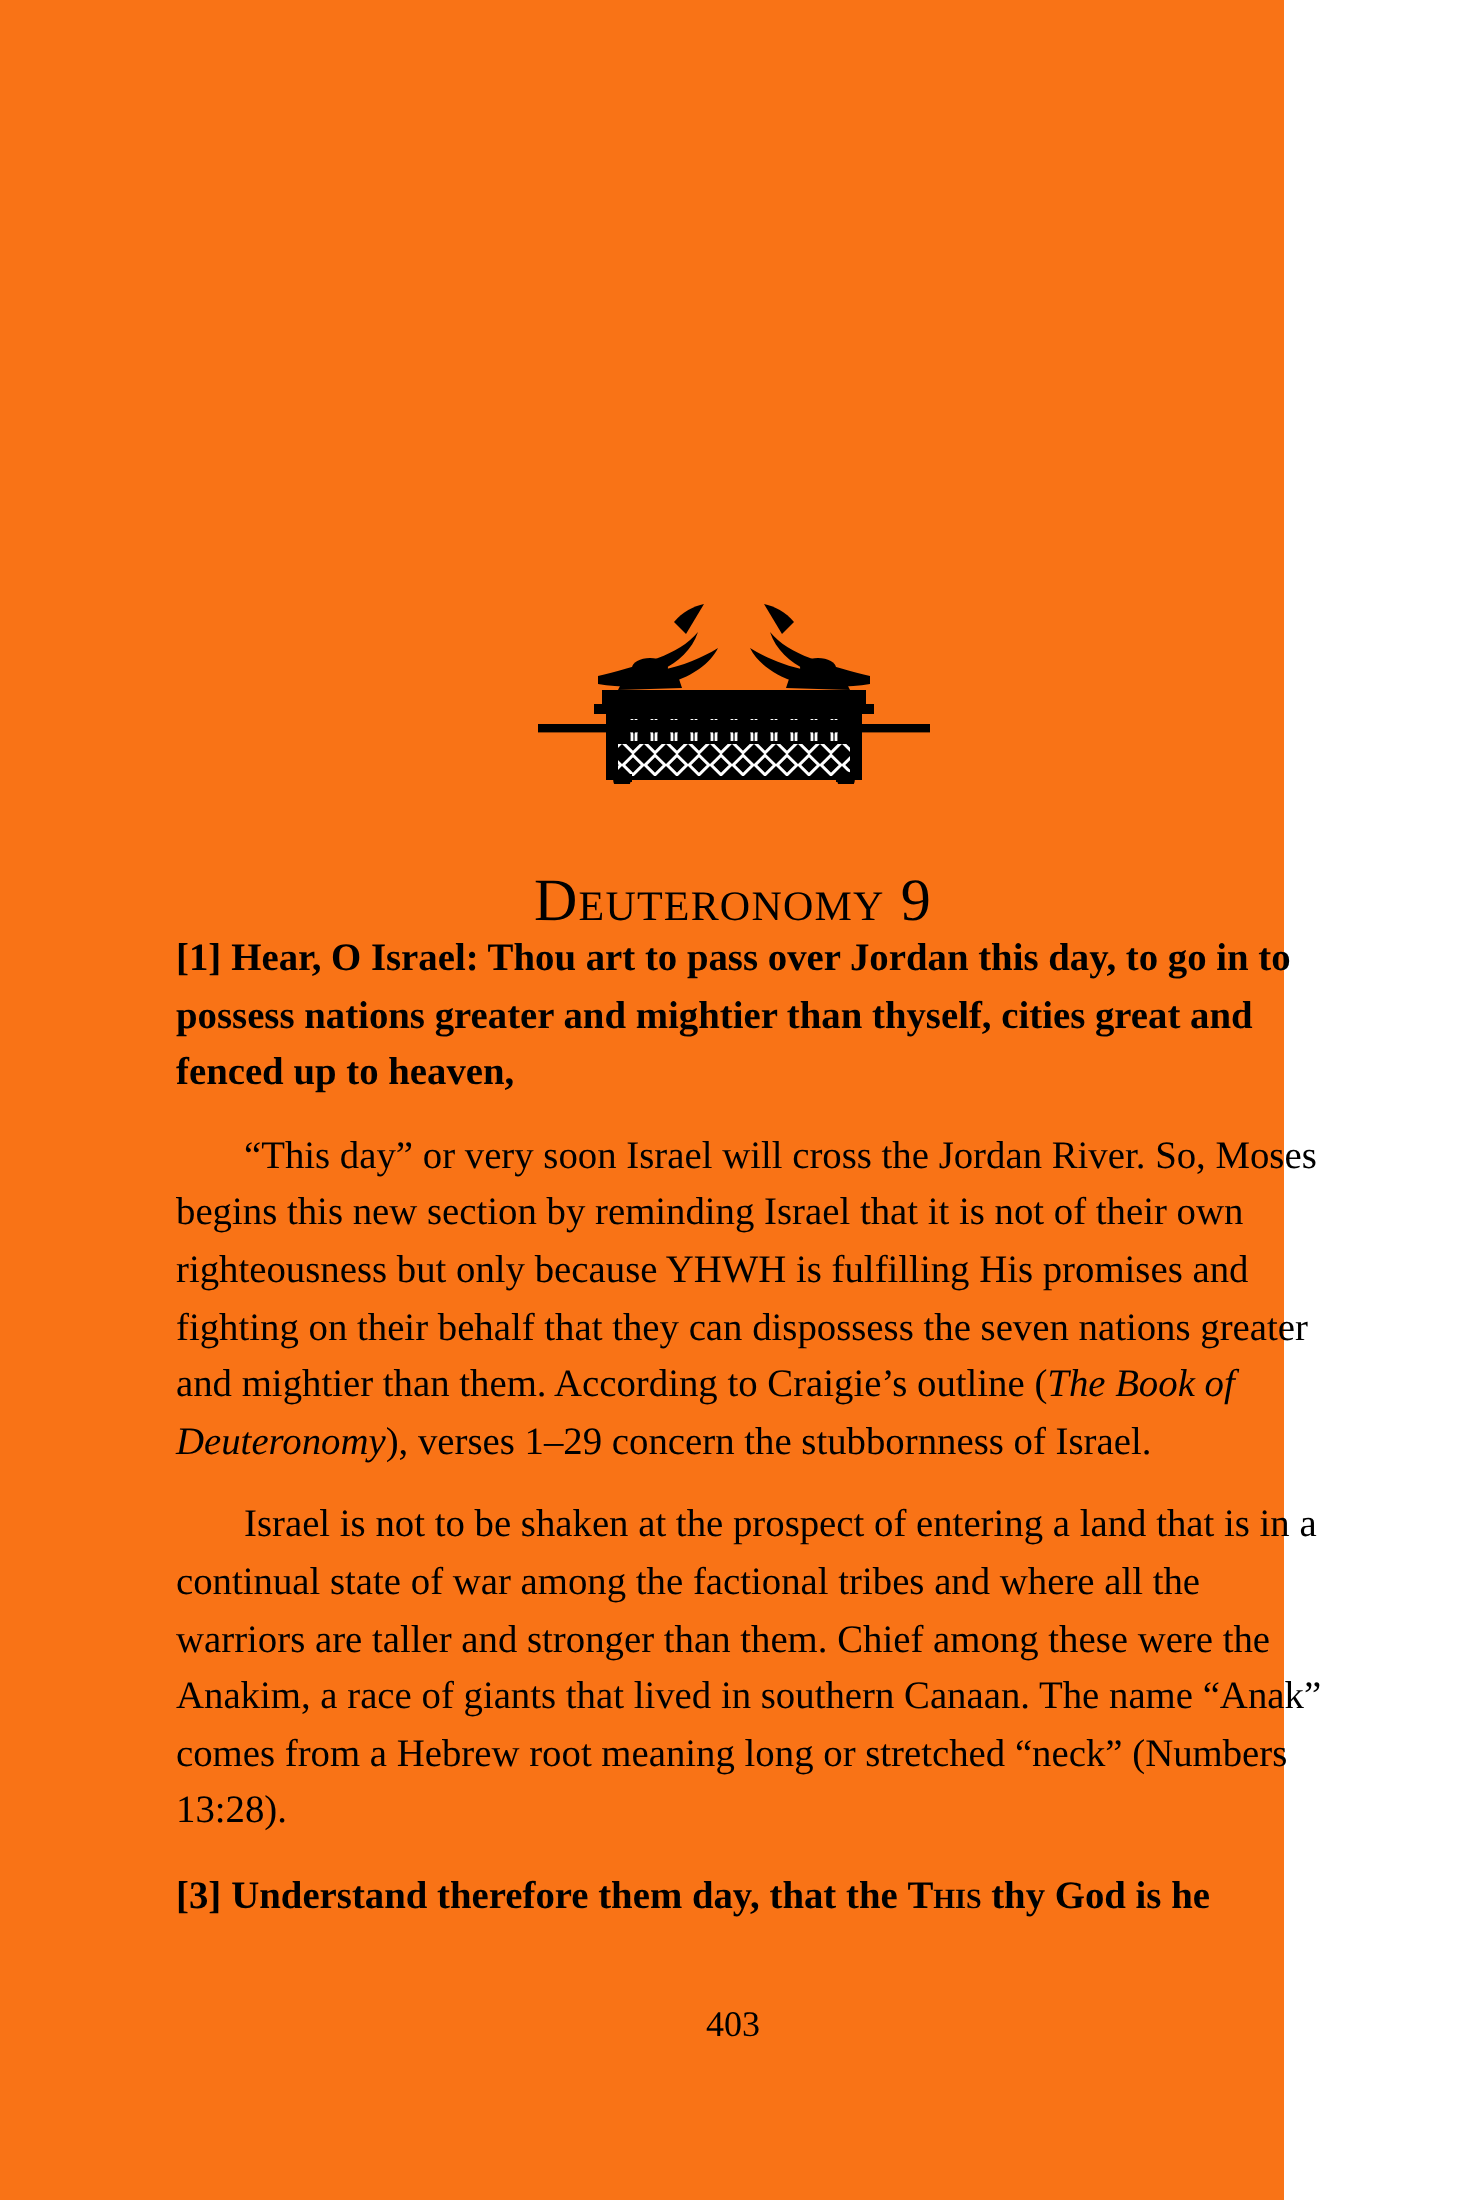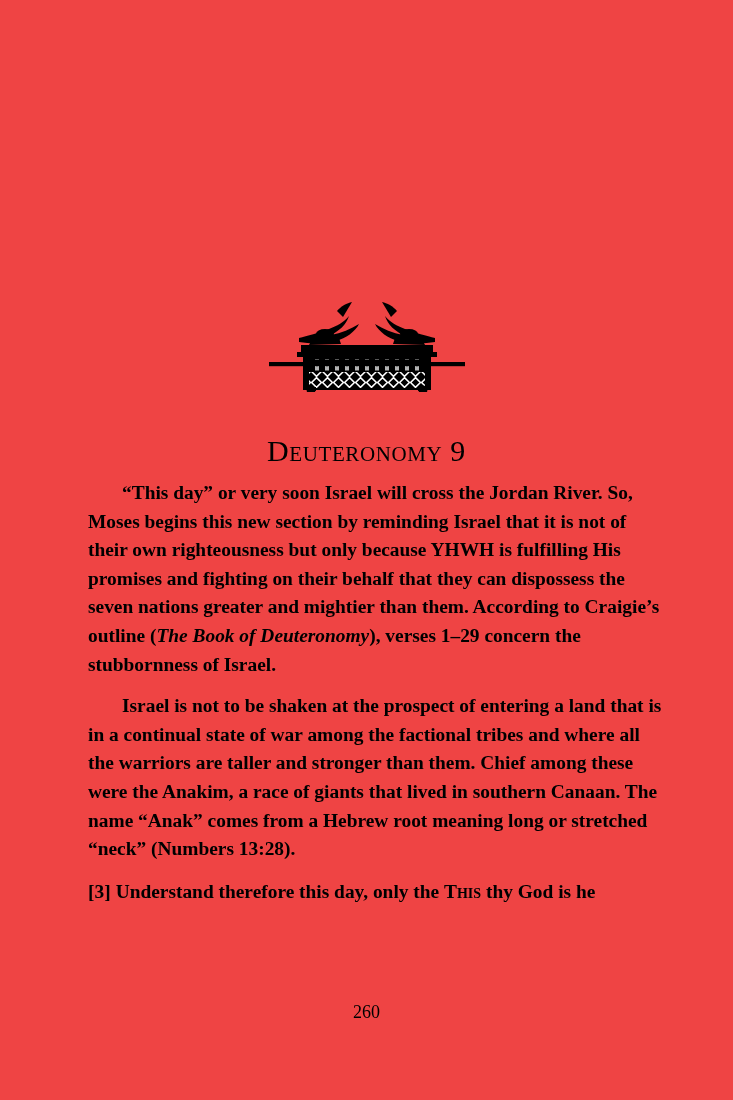--- a/index.html
+++ b/index.html
@@ -13,23 +13,24 @@
     position: relative;
     font-family: "Liberation Serif", "DejaVu Serif", serif;
     color: #000000;
     overflow: hidden;
   }
 
   .page {
     position: absolute;
     left: 0;
     top: 0;
-    width: 733px;
+    width: 610px;
     height: 1100px;
-    background: #ef4444;
+    background: #f97316;
+    padding-left: 32px;
   }
 
   
   .ornament-wrap {
     position: absolute;
     left: 0;
     top: 300px;
     width: 733px;
     text-align: center;
     line-height: 0;
@@ -70,21 +71,21 @@
   }
 
   p.verse {
     font-weight: bold;
     margin-top: 14px;
   }
   p.verse:first-child {
     margin-top: 0;
   }
   p.commentary {
-    font-weight: bold;
+    font-weight: normal;
     text-indent: 34px;
     margin-top: 13px;
   }
 
   .vnum {
     font-weight: bold;
     margin-right: 5px;
   }
   .italic {
     font-style: italic;
@@ -162,31 +163,34 @@
       </g>
 
       <rect x="2" y="62" width="196" height="4.2" fill="#000000"></rect>
     </svg>
   </div>
 
   <h1 class="chapter-heading">Deuteronomy 9</h1>
 
   <div class="column">
 
+    <p class="verse">
+      <span class="vnum">[1]</span><span>Hear, O Israel: Thou art to pass over Jordan this day, to go in to possess nations greater and mightier than thyself, cities great and fenced up to heaven,</span>
+    </p>
 
     <p class="commentary">
       <span>“This day” or very soon Israel will cross the Jordan River. So, Moses begins this new section by reminding Israel that it is not of their own righteousness but only because YHWH is fulfilling His promises and fighting on their behalf that they can dispossess the seven nations greater and mightier than them. According to Craigie’s outline (</span><span class="italic">The Book of Deuteronomy</span><span>), verses 1–29 concern the stubbornness of Israel.</span>
     </p>
 
 
     <p class="commentary">
       <span>Israel is not to be shaken at the prospect of entering a land that is in a continual state of war among the factional tribes and where all the warriors are taller and stronger than them. Chief among these were the Anakim, a race of giants that lived in southern Canaan. The name “Anak” comes from a Hebrew root meaning long or stretched “neck” (Numbers 13:28).</span>
     </p>
 
     <p class="verse">
-      <span class="vnum">[3]</span><span>Understand therefore this day, only the </span><span class="smallcaps">This</span><span> thy God is he</span>
+      <span class="vnum">[3]</span><span>Understand therefore them day, that the </span><span class="smallcaps">This</span><span> thy God is he</span>
     </p>
 
   </div>
 
-  <div class="folio">260</div>
+  <div class="folio">403</div>
 
 </div>
 
 </body></html>

